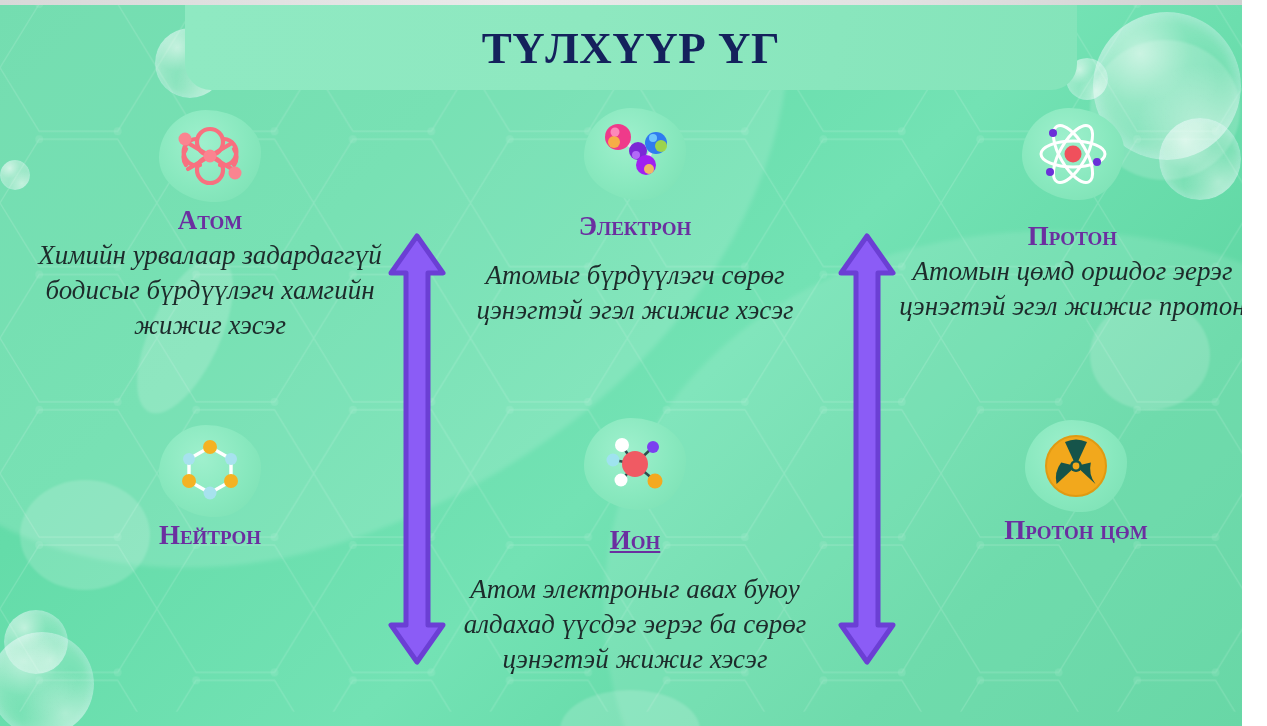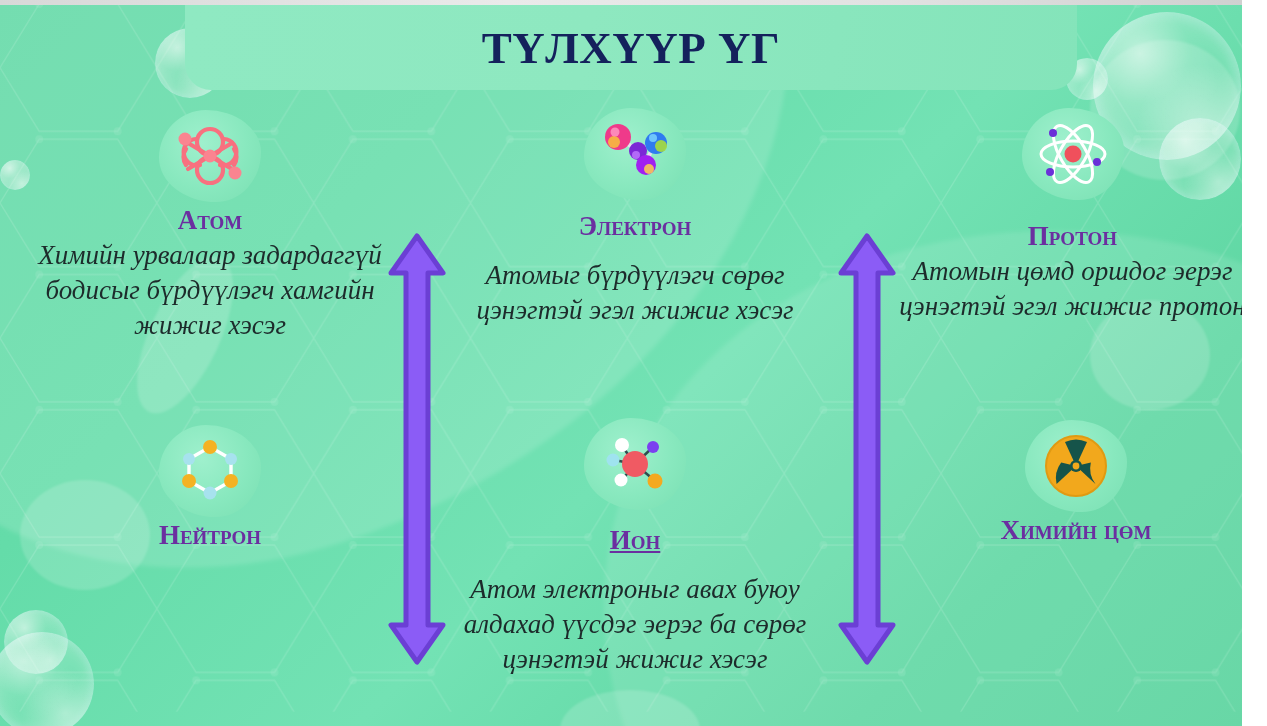--- a/index.html
+++ b/index.html
@@ -270,21 +270,21 @@
           <circle cx="37" cy="37" r="30" fill="none" stroke="#e09a12" stroke-width="2"></circle>
           <g fill="#16544a">
             <path d="M37 37 L26 13 A26 26 0 0 1 48 13 Z"></path>
             <path d="M37 37 L13 48 A26 26 0 0 1 24 29 Z" transform="rotate(-18 37 37)"></path>
             <path d="M37 37 L61 48 A26 26 0 0 1 50 29 Z" transform="rotate(18 37 37)"></path>
           </g>
           <circle cx="37" cy="37" r="6" fill="#16544a"></circle>
           <circle cx="37" cy="37" r="3.4" fill="#f2a81c"></circle>
         </svg>
       </div>
-      <div class="term" style="margin-top:4px;">Химийн цөм</div>
+      <div class="term" style="margin-top:4px;">Протон цөм</div>
     </div>
 
   </div>
 
   <svg class="arrow arrow-left" width="58" height="432" viewBox="0 0 58 432">
     <path d="M29 3 L55 40 L40 40 L40 392 L55 392 L29 429 L3 392 L18 392 L18 40 L3 40 Z" fill="#8b5cf6" stroke="#6b3fd4" stroke-width="5" stroke-linejoin="round"></path>
   </svg>
 
   <svg class="arrow arrow-right" width="58" height="432" viewBox="0 0 58 432">
     <path d="M29 3 L55 40 L40 40 L40 392 L55 392 L29 429 L3 392 L18 392 L18 40 L3 40 Z" fill="#8b5cf6" stroke="#6b3fd4" stroke-width="5" stroke-linejoin="round"></path>

